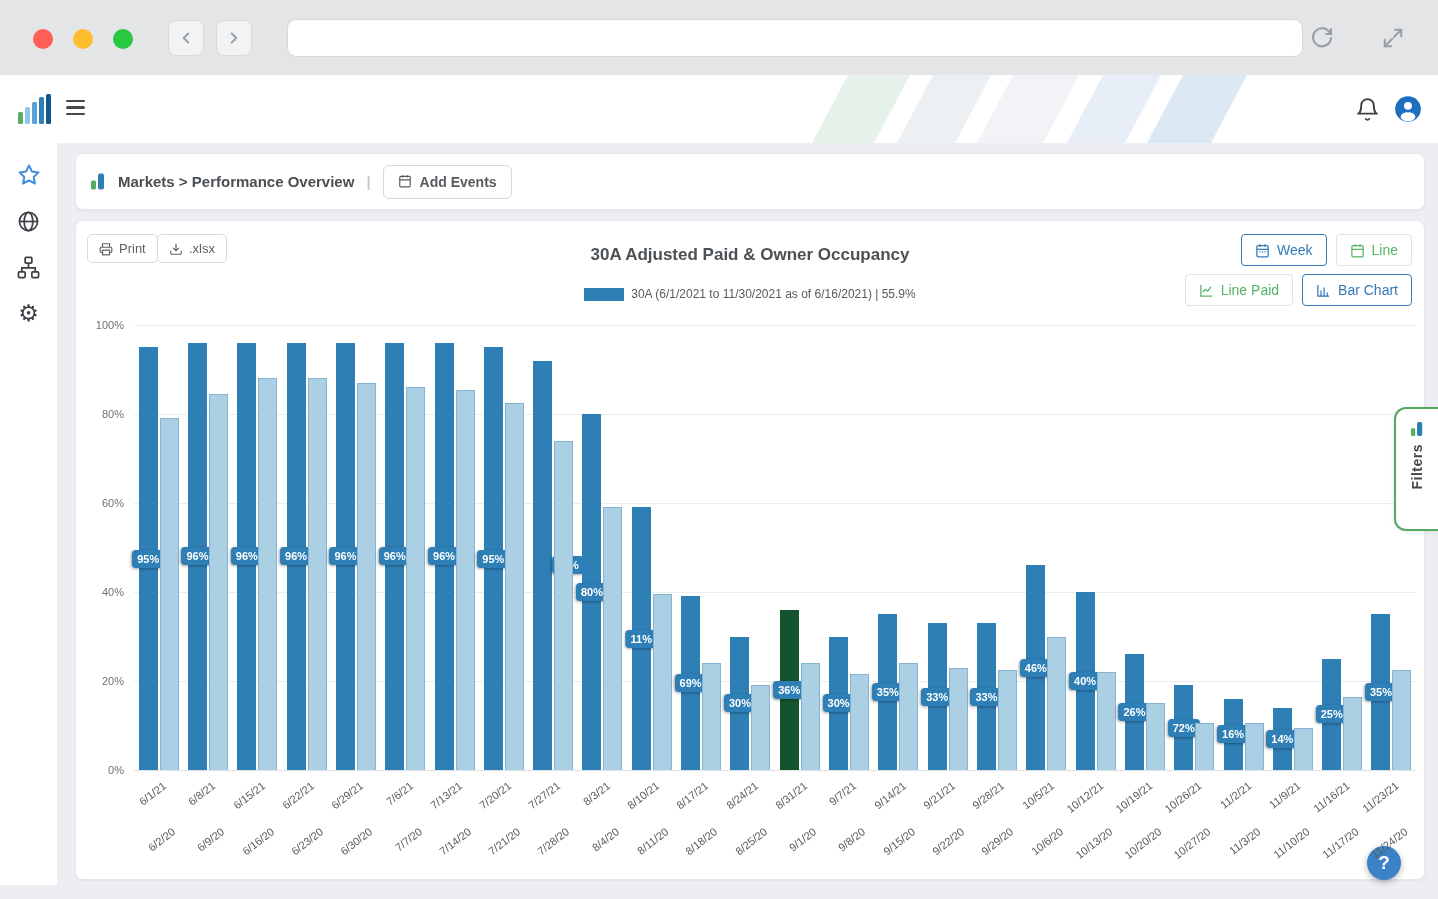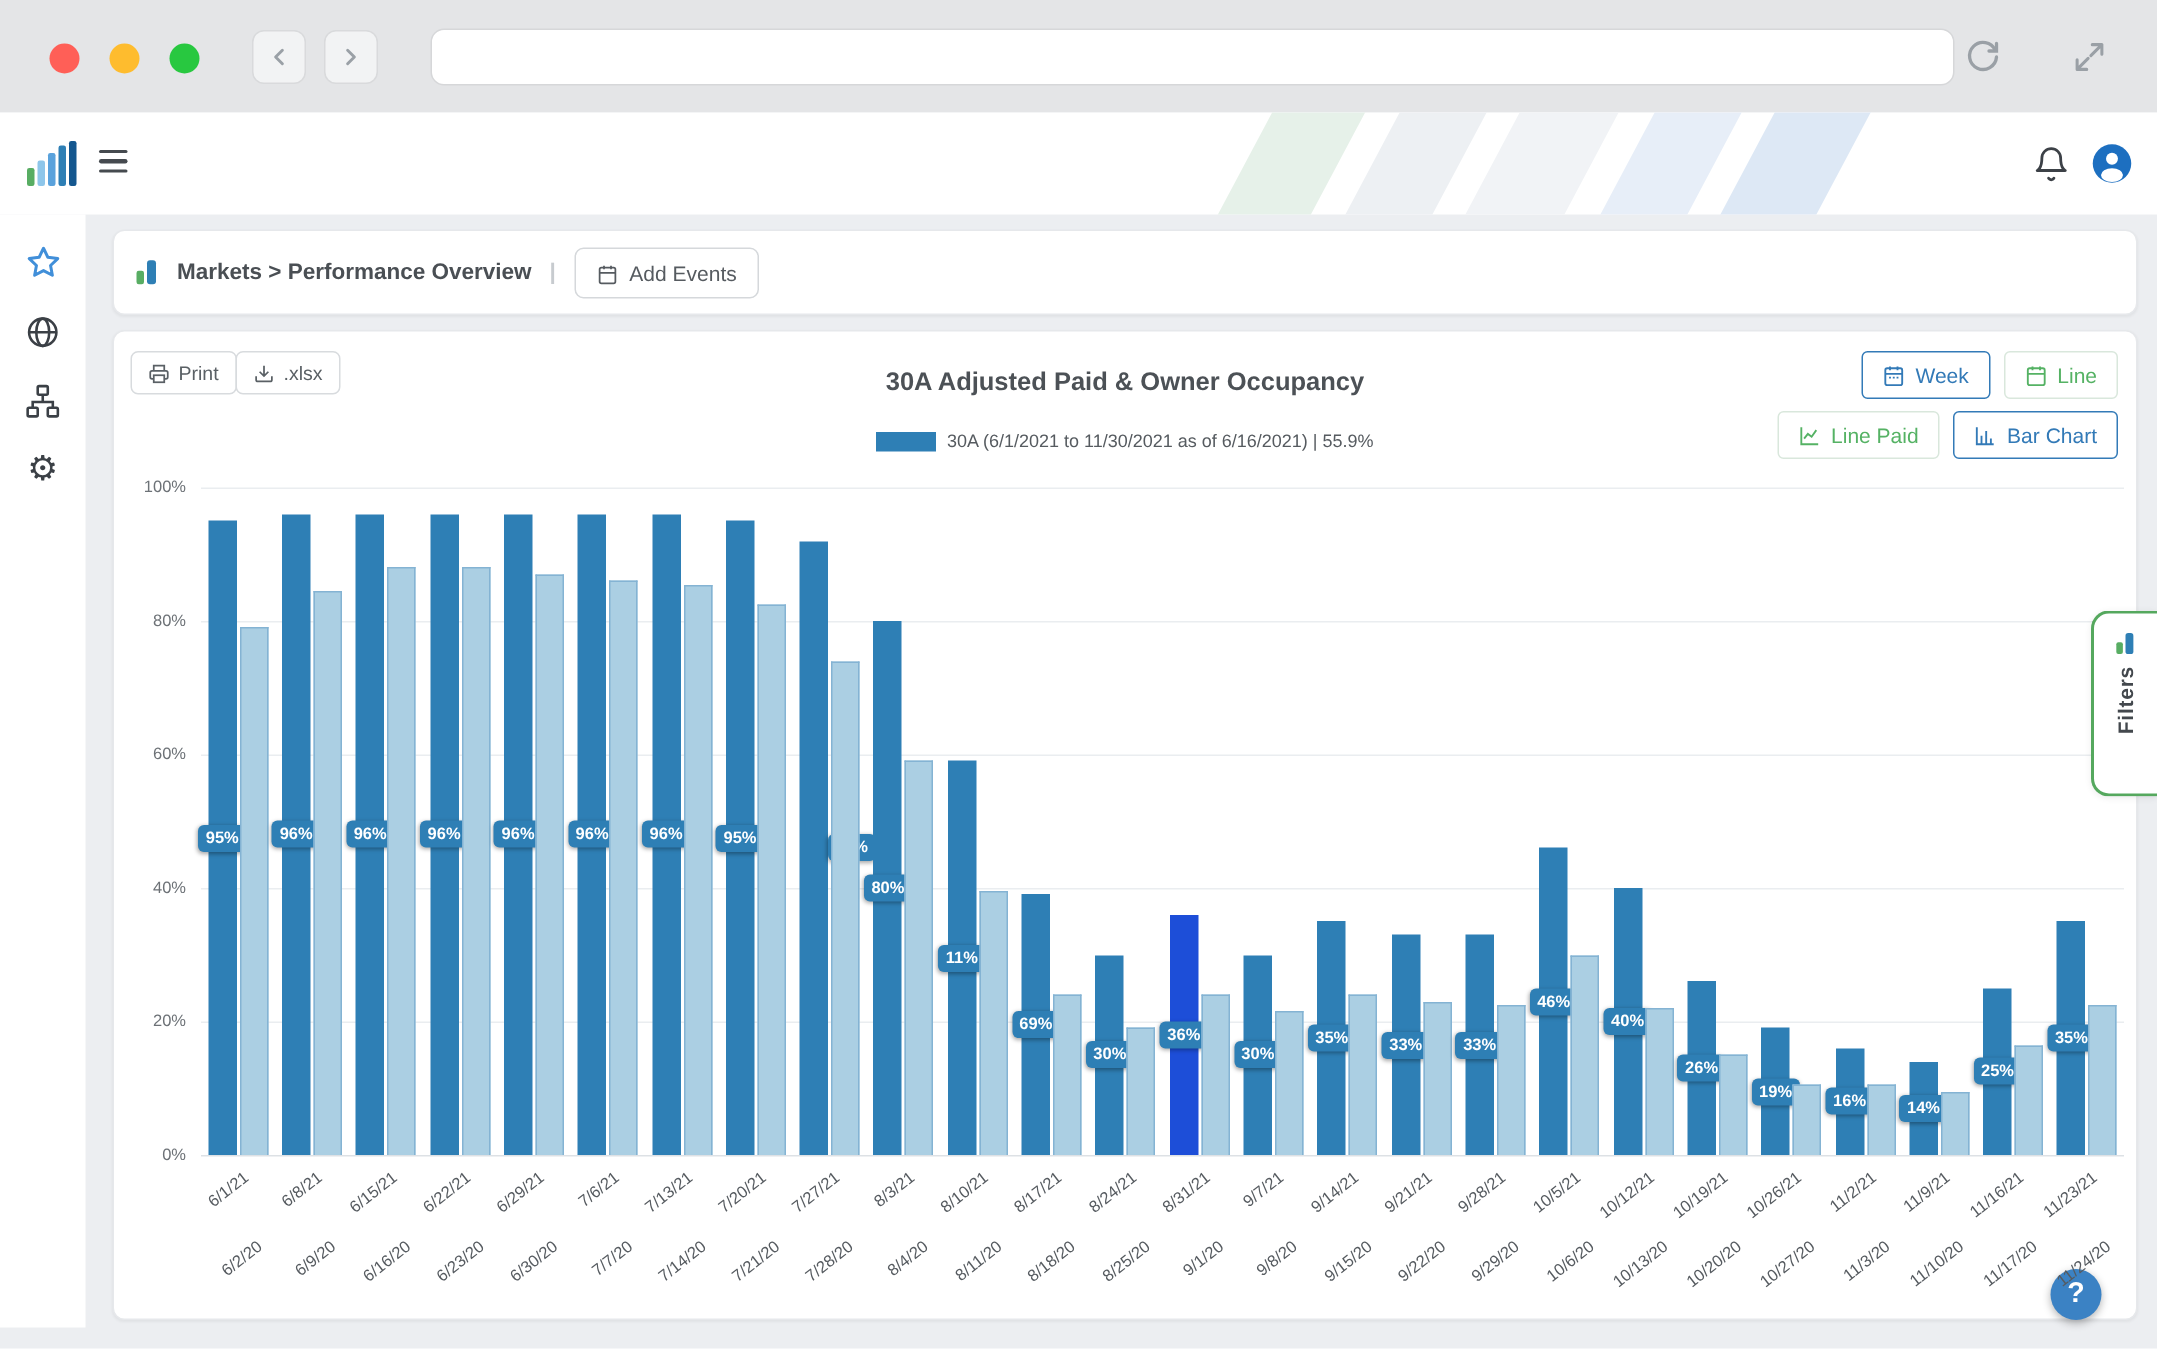--- a/index.html
+++ b/index.html
@@ -42,21 +42,21 @@
   .side-ic { width:26px; height:26px; display:flex; align-items:center; justify-content:center; cursor:pointer; }
   .gear-glyph { font-size:23px; color:#3b4046; line-height:1; font-family:"DejaVu Sans", sans-serif; }
 
   
   .main { position:absolute; left:75px; top:153px; width:1350px; }
   .card { background:#fff; border:1px solid #e6e8eb; border-radius:8px; box-shadow:0 1px 2px rgba(0,0,0,.05); }
 
   .breadcrumb-card { height:57px; display:flex; align-items:center; padding:0 14px; gap:12px; }
   .bc-title { font-size:15px; font-weight:bold; color:#4a4f54; }
   .bc-sep { color:#c7cbcf; font-size:15px; font-weight:bold; }
-  .add-events-btn { display:inline-flex; align-items:flex-end; gap:8px; border:1px solid #d5d8db; border-radius:6px; padding:8px 14px; font-size:14px; color:#565b60; background:#fff; cursor:pointer; }
+  .add-events-btn { display:inline-flex; align-items:flex-start; gap:8px; border:1px solid #d5d8db; border-radius:6px; padding:8px 14px; font-size:14px; color:#565b60; background:#fff; cursor:pointer;font-weight:bold; }
 
   .chart-card { margin-top:10px; height:660px; position:relative; }
   .tool-btn { display:inline-flex; align-items:center; gap:6px; border:1px solid #d8dbde; border-radius:5px; padding:6px 11px; font-size:13px; color:#5a6065; background:#fff; cursor:pointer; }
   .print-btn { position:absolute; left:11px; top:13px; }
   .xlsx-btn { position:absolute; left:81px; top:13px; }
   .chart-title { position:absolute; top:24px; left:0; right:0; text-align:center; font-size:17px; font-weight:bold; color:#4c5156; }
   .toggle-row1 { position:absolute; right:12px; top:13px; display:flex; gap:9px; }
   .toggle-row2 { position:absolute; right:12px; top:53px; display:flex; gap:9px; }
   .toggle-btn { display:inline-flex; align-items:center; gap:7px; border-radius:4px; padding:7px 13px; font-size:14px; background:#fff; cursor:pointer; }
   .toggle-blue { border:1px solid #337ab7; color:#337ab7; }
@@ -371,21 +371,21 @@
             </div>
             <div class="bar-group">
               <div class="bar bar-dark" style="height: 30%; background: rgb(46, 127, 181);">
                 <div class="bar-badge" style="background: rgb(46, 127, 181);">30%</div>
               </div>
               <div class="bar bar-light" style="height: 19%; background: rgb(171, 207, 227); border-color: rgb(132, 179, 211);"></div>
               <div class="xlabel row1">8/24/21</div>
               <div class="xlabel row2">8/25/20</div>
             </div>
             <div class="bar-group">
-              <div class="bar bar-dark" style="height: 36%; background: #1d4ed8;">
+              <div class="bar bar-dark" style="height: 36%; background: #14532d;">
                 <div class="bar-badge" style="background: rgb(46, 127, 181);">36%</div>
               </div>
               <div class="bar bar-light" style="height: 24%; background: rgb(171, 207, 227); border-color: rgb(132, 179, 211);"></div>
               <div class="xlabel row1">8/31/21</div>
               <div class="xlabel row2">9/1/20</div>
             </div>
             <div class="bar-group">
               <div class="bar bar-dark" style="height: 30%; background: rgb(46, 127, 181);">
                 <div class="bar-badge" style="background: rgb(46, 127, 181);">30%</div>
               </div>
@@ -436,21 +436,21 @@
             <div class="bar-group">
               <div class="bar bar-dark" style="height: 26%; background: rgb(46, 127, 181);">
                 <div class="bar-badge" style="background: rgb(46, 127, 181);">26%</div>
               </div>
               <div class="bar bar-light" style="height: 15%; background: rgb(171, 207, 227); border-color: rgb(132, 179, 211);"></div>
               <div class="xlabel row1">10/19/21</div>
               <div class="xlabel row2">10/20/20</div>
             </div>
             <div class="bar-group">
               <div class="bar bar-dark" style="height: 19%; background: rgb(46, 127, 181);">
-                <div class="bar-badge" style="background: rgb(46, 127, 181);">19%</div>
+                <div class="bar-badge" style="background: rgb(46, 127, 181);">72%</div>
               </div>
               <div class="bar bar-light" style="height: 10.5%; background: rgb(171, 207, 227); border-color: rgb(132, 179, 211);"></div>
               <div class="xlabel row1">10/26/21</div>
               <div class="xlabel row2">10/27/20</div>
             </div>
             <div class="bar-group">
               <div class="bar bar-dark" style="height: 16%; background: rgb(46, 127, 181); margin-top: 22px;">
                 <div class="bar-badge" style="background: rgb(46, 127, 181);">16%</div>
               </div>
               <div class="bar bar-light" style="height: 10.5%; background: rgb(171, 207, 227); border-color: rgb(132, 179, 211);"></div>

